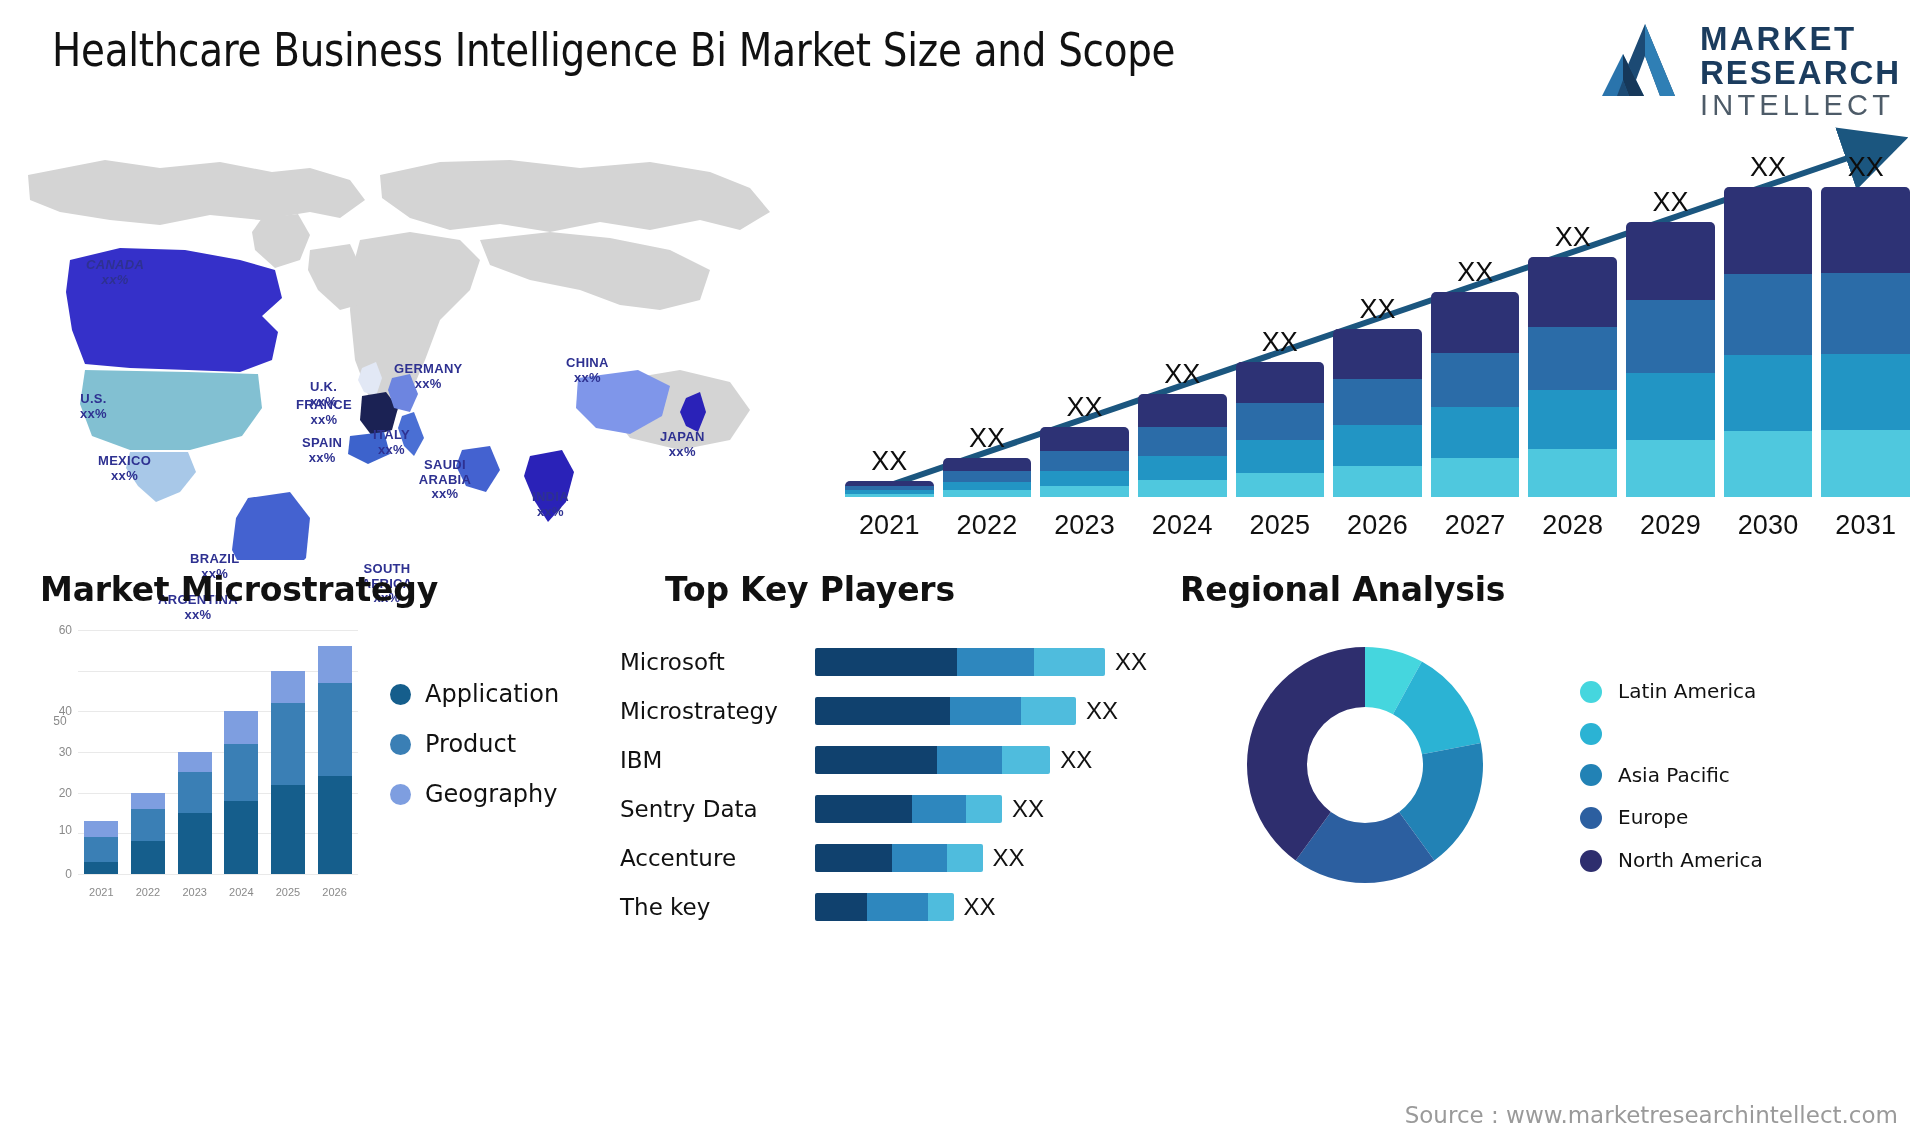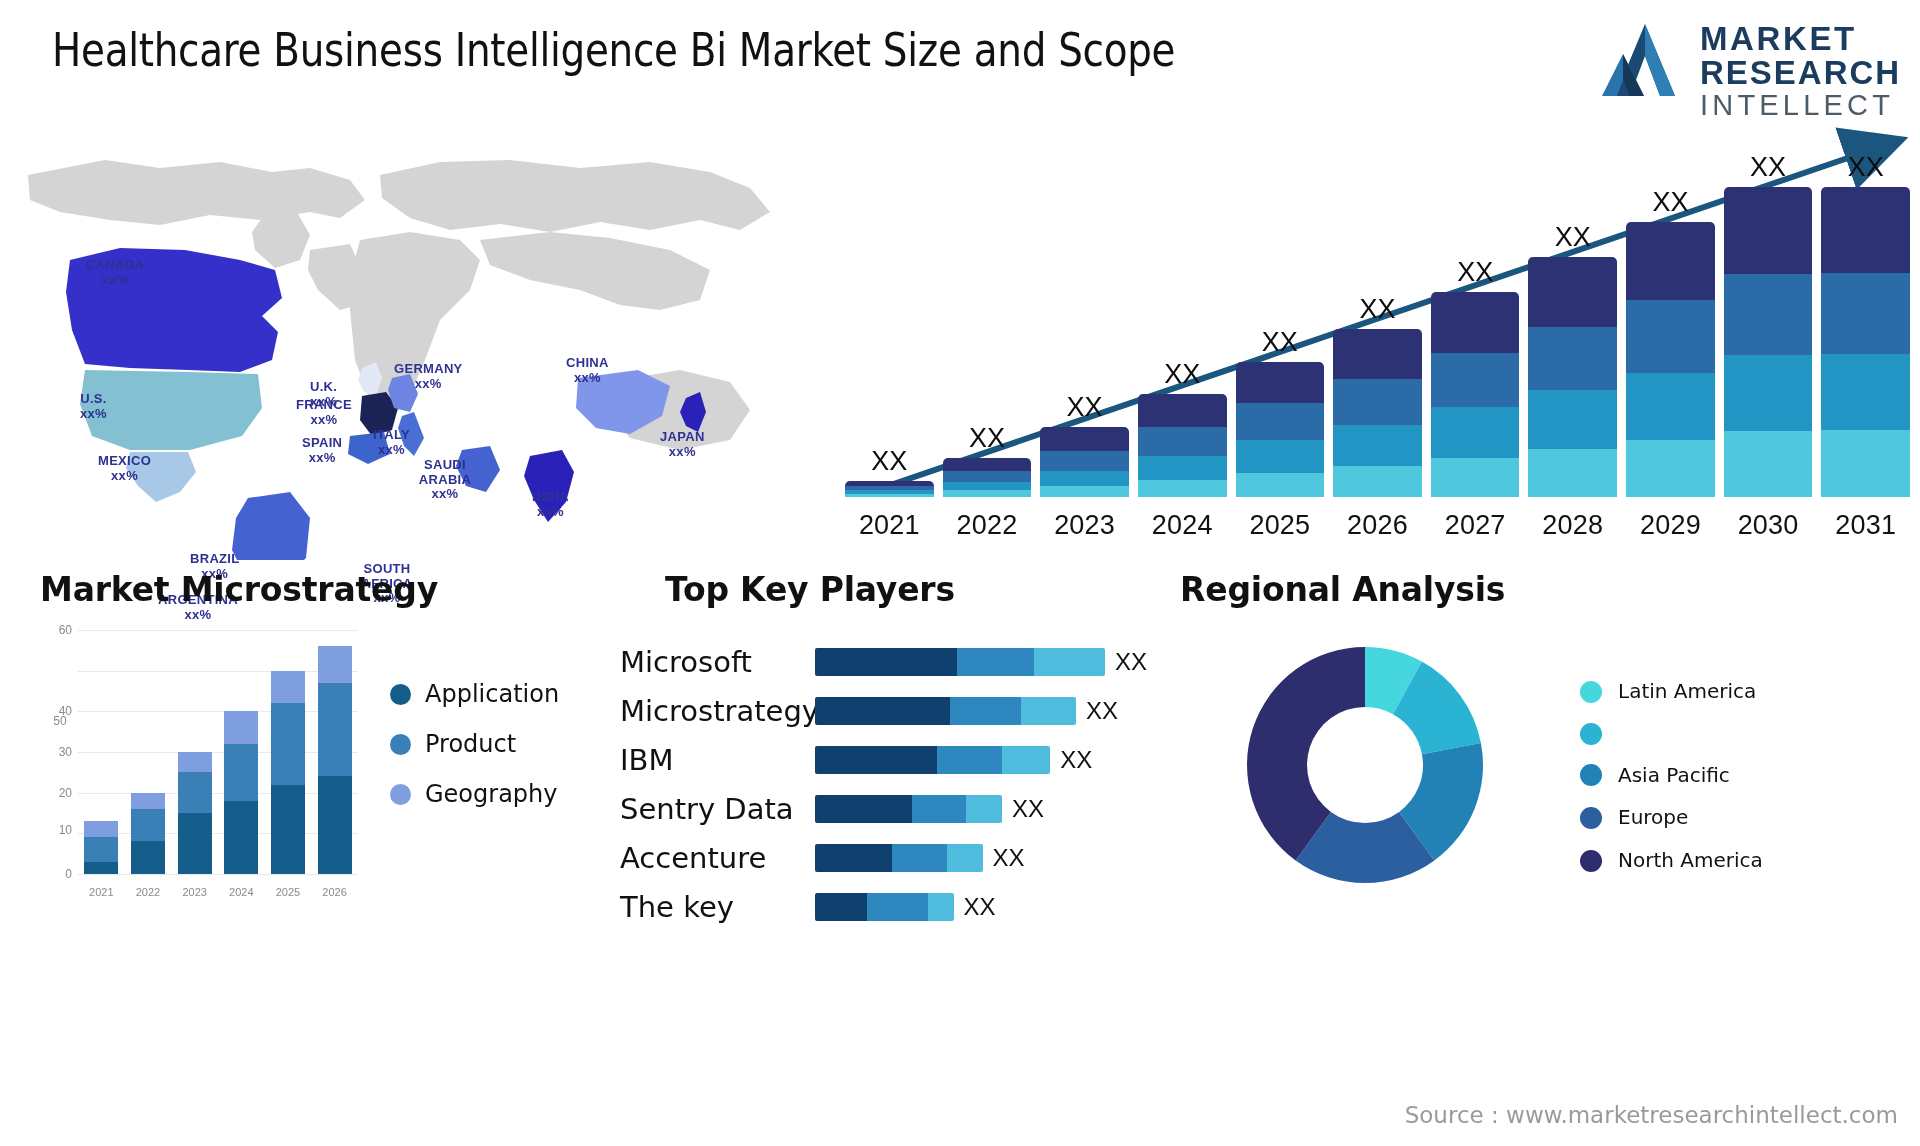--- a/index.html
+++ b/index.html
@@ -71,21 +71,21 @@
            font-family:"Liberation Sans", sans-serif; }
   #seg-legend { position:absolute; left:350px; top:110px; }
   .seg-leg-row { display:flex; align-items:center; margin-bottom:22px; }
   .seg-dot { width:21px; height:21px; border-radius:50%; margin-right:14px; }
   .seg-leg-txt { font-size:24px; color:#111; font-family:"DejaVu Sans","Liberation Sans", sans-serif; }
 
   
   #players-panel { position:absolute; left:620px; top:570px; width:540px; height:350px; }
   #players-list { position:absolute; left:0; top:72px; width:540px; }
   .player-row { display:flex; align-items:center; height:40px; margin-bottom:9px; }
-  .player-name { width:195px; font-size:29px; color:#111;
+  .player-name { width:195px; font-size:23px; color:#111;
                  font-family:"DejaVu Sans","Liberation Sans", sans-serif; }
   .player-bar { height:28px; display:flex; border-radius:2px; overflow:hidden; }
   .pseg { height:100%; }
   .player-val { margin-left:10px; font-size:24px; color:#111; font-weight:400;
                 font-family:"Liberation Sans", sans-serif; }
 
   
   #region-panel { position:absolute; left:1150px; top:570px; width:760px; height:400px; }
   #donut { position:absolute; left:90px; top:70px; }
   #region-legend { position:absolute; left:430px; top:110px; }
@@ -142,21 +142,21 @@
       <path d="M382 258 L400 254 L408 274 L400 292 L384 288 L378 270 Z" fill="#6d85e0"></path>
       <path d="M392 296 L404 292 L414 318 L404 336 L394 326 L388 308 Z" fill="#4a6fd4"></path>
       <path d="M452 330 L480 326 L490 350 L476 372 L456 366 L446 346 Z" fill="#4462d0"></path>
       <path d="M420 452 L452 446 L462 470 L448 494 L424 490 L414 470 Z" fill="#4e6fd4"></path>
       <path d="M520 336 L552 330 L564 352 L556 382 L538 402 L524 380 L514 356 Z" fill="#2a22b8"></path>
       <path d="M568 258 L628 250 L660 266 L652 296 L620 314 L586 308 L566 288 Z" fill="#7f96ea"></path>
       <path d="M676 278 L690 272 L696 292 L688 312 L676 306 L670 292 Z" fill="#2a22b8"></path>
     </g>
   </svg>
 
-  <div class="map-label" style="left:76px;top:138px;">
+  <div class="map-label" style="left:76px;top:138px;font-style:italic;">
     <span>CANADA</span><span class="pct">xx%</span>
   </div>
   <div class="map-label" style="left:70px;top:272px;">
     <span>U.S.</span><span class="pct">xx%</span>
   </div>
   <div class="map-label" style="left:88px;top:334px;">
     <span>MEXICO</span><span class="pct">xx%</span>
   </div>
   <div class="map-label" style="left:180px;top:432px;">
     <span>BRAZIL</span><span class="pct">xx%</span>

